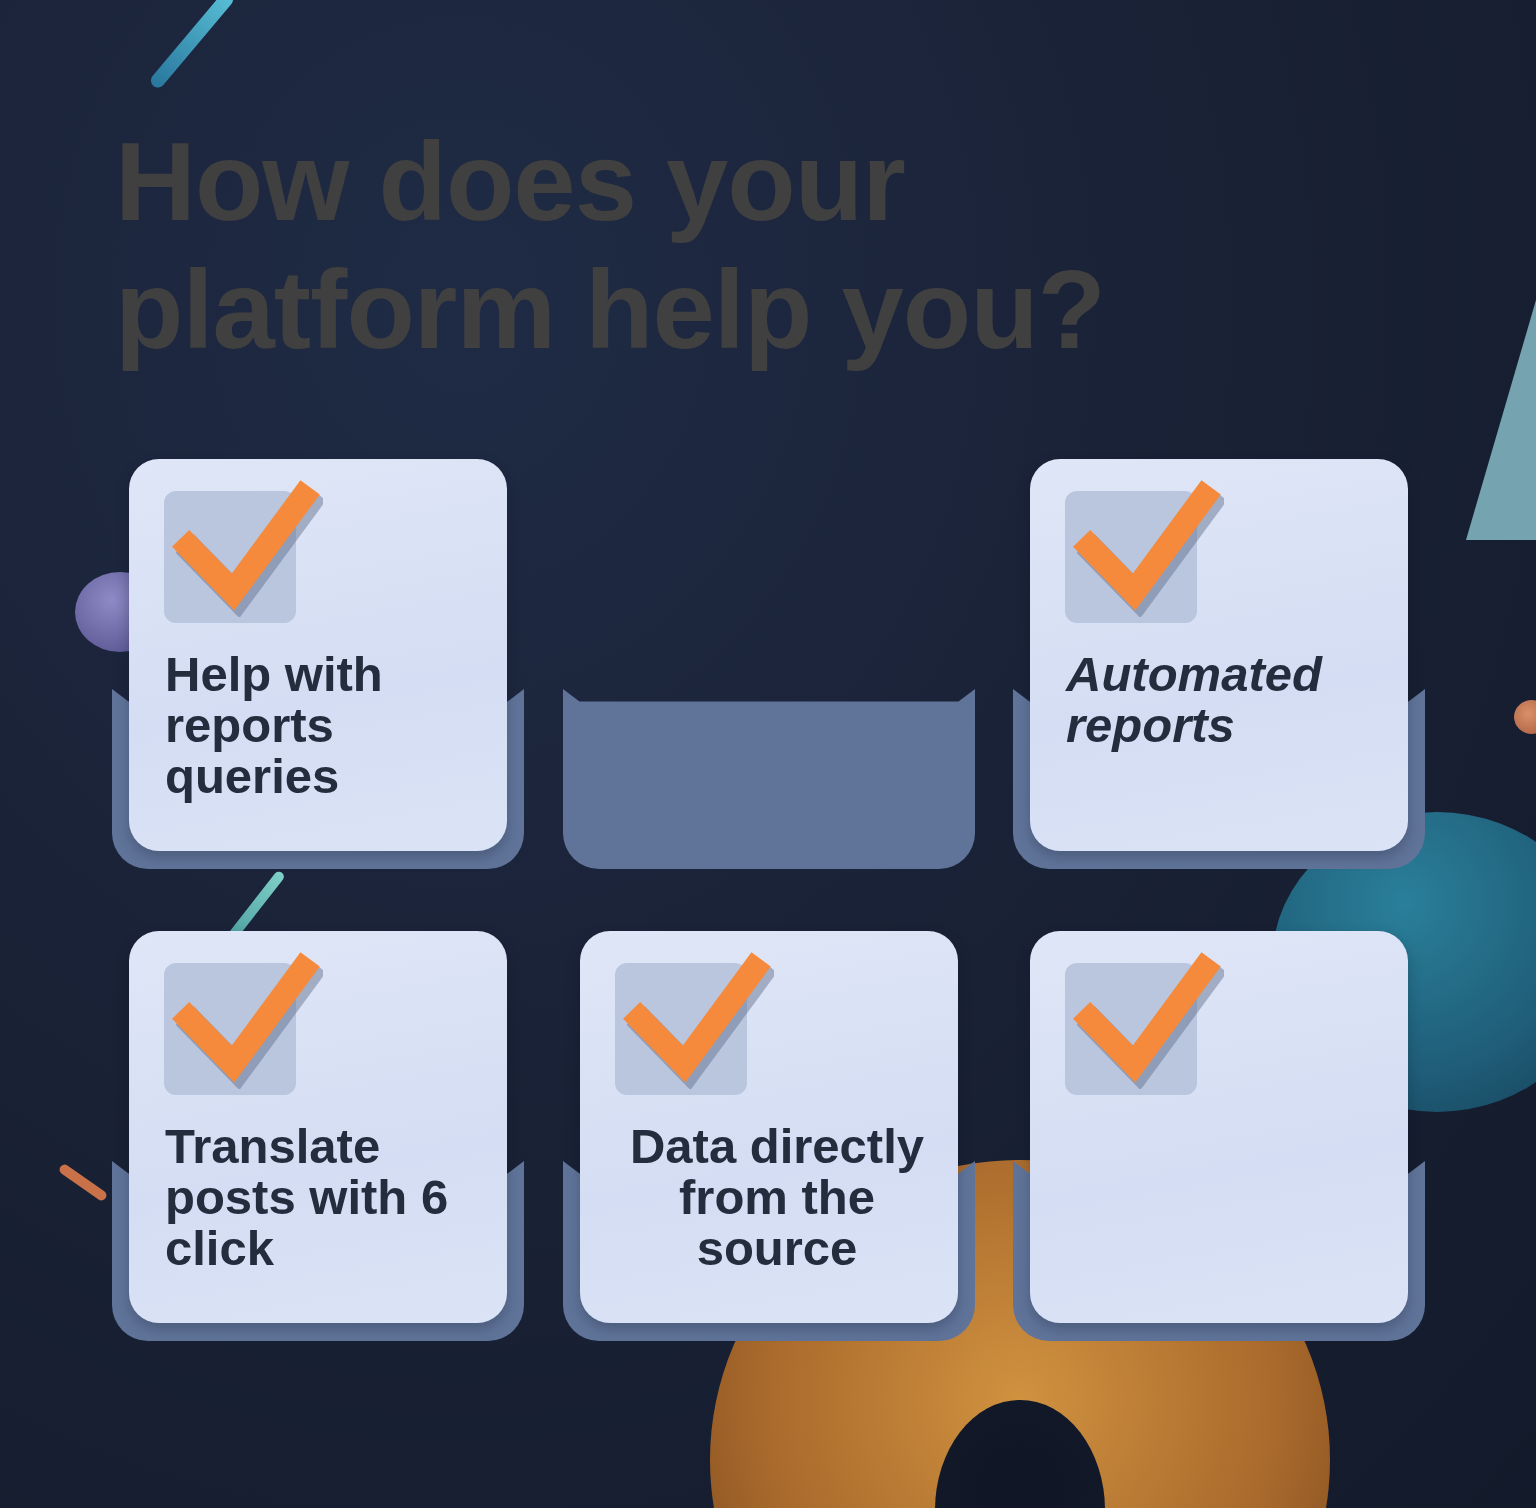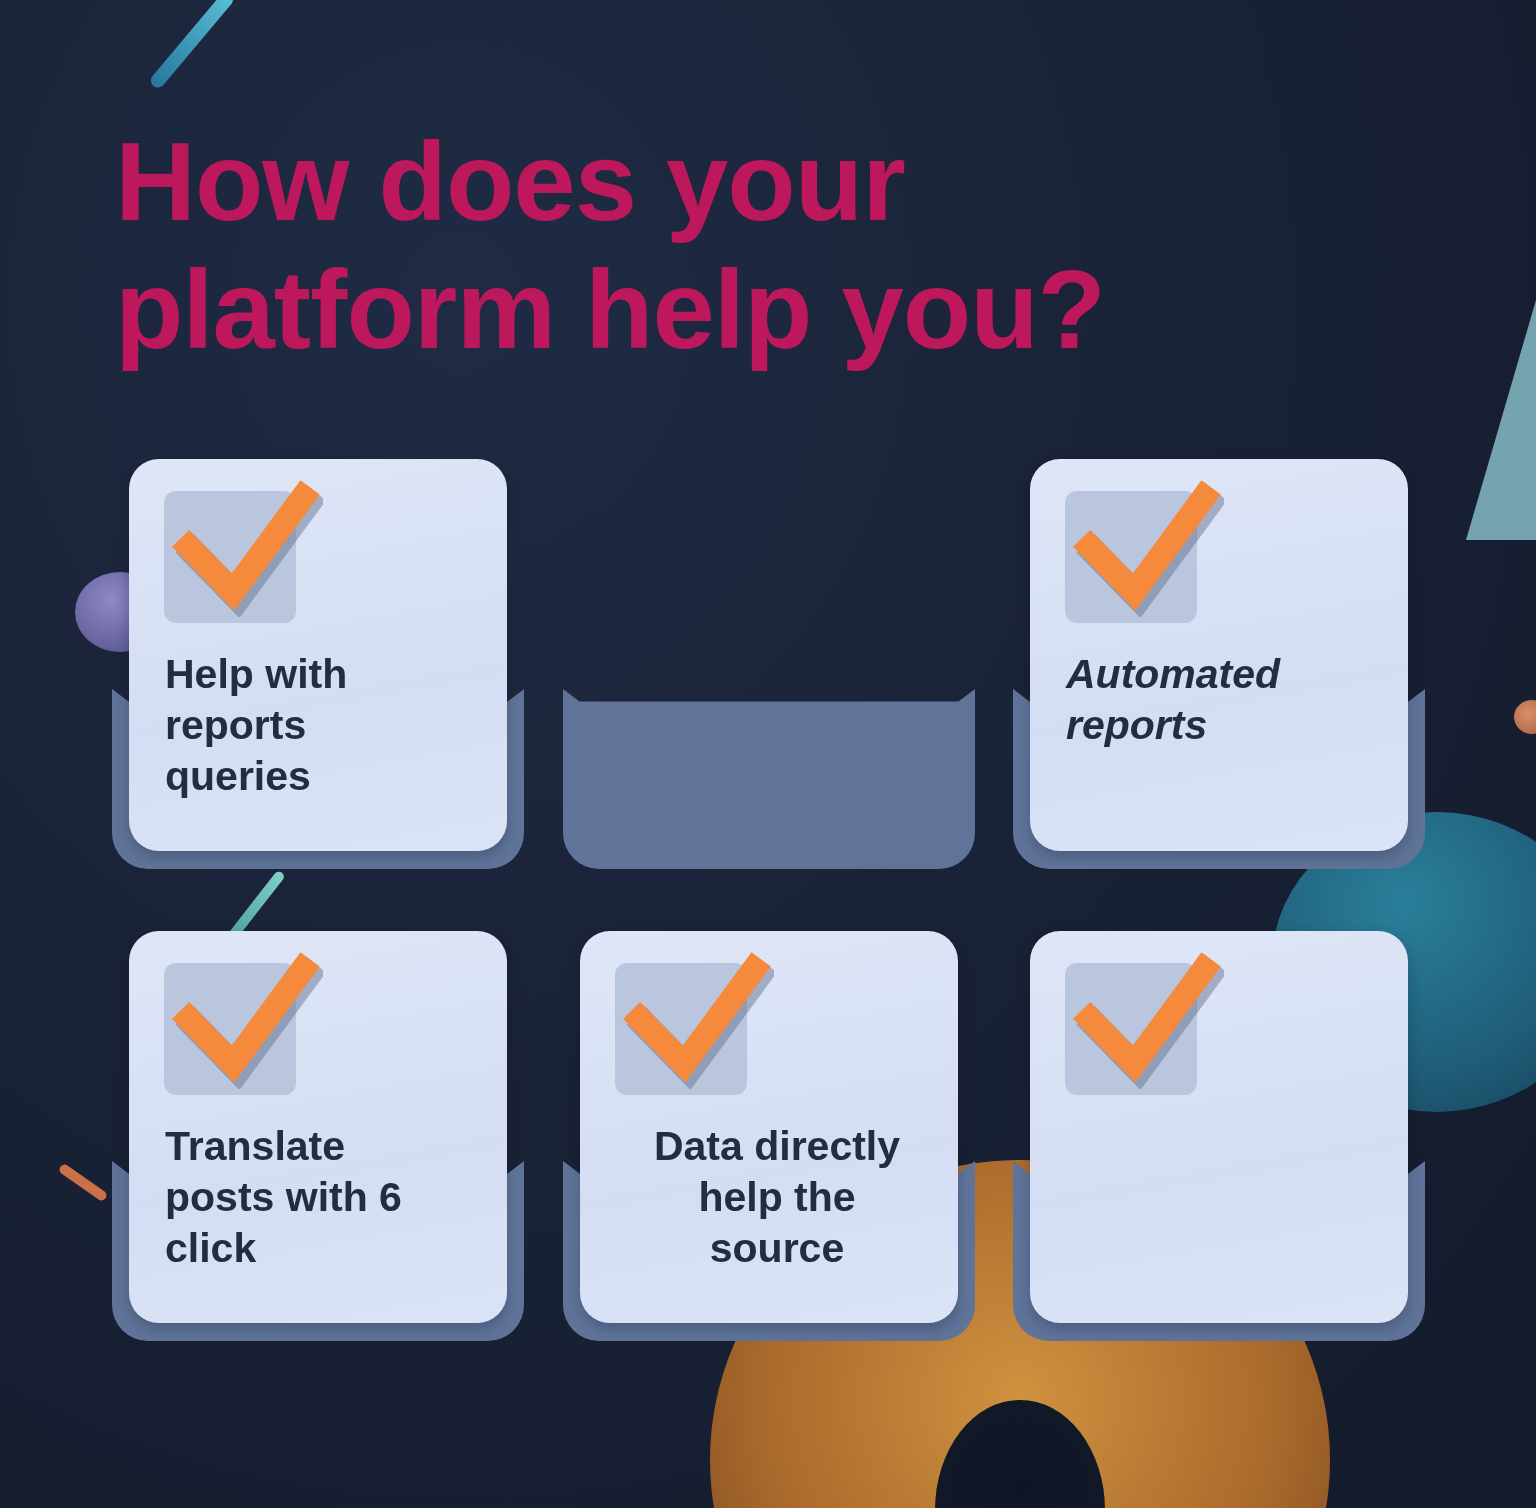--- a/index.html
+++ b/index.html
@@ -46,21 +46,21 @@
     left: 710px; top: 1160px; width: 620px; height: 600px; border-radius: 50%;
     background: radial-gradient(circle at 50% 40%, #d0923f 0%, #a8692c 55%, #6b3d17 100%);
   }
   .donut-hole {
     left: 935px; top: 1400px; width: 170px; height: 220px; border-radius: 50%;
     background: radial-gradient(circle at 50% 40%, #0f1524, #141b2c);
   }
 
   .headline {
     position: absolute; left: 115px; top: 118px;
-    color: #be185d; font-weight: 700; font-size: 112px; line-height: 128px;
+    color: #404040; font-weight: 700; font-size: 112px; line-height: 128px;
     letter-spacing: -1px; margin: 0;
   }
 
   .card-wrap { position: absolute; width: 412px; height: 410px; }
   .card-tray {
     position: absolute; left: 0; right: 0; top: 230px; bottom: 0;
     background: #60749a; border-radius: 0 0 36px 36px;
     clip-path: polygon(0 0, 4% 7%, 96% 7%, 100% 0, 100% 100%, 0 100%);
   }
   .card {
@@ -69,21 +69,21 @@
     border-radius: 30px;
     box-shadow: 0 6px 14px rgba(10,15,30,.25);
   }
   .check-box {
     position: absolute; left: 35px; top: 32px; width: 132px; height: 132px;
     background: #bac6de; border-radius: 12px;
   }
   .check-icon { position: absolute; left: 24px; top: 18px; width: 170px; height: 140px; }
   .card-text {
     position: absolute; left: 36px; top: 190px; right: 20px;
-    color: #232d3d; font-weight: 700; font-size: 41px; line-height: 51px;
+    color: #232d3d; font-weight: 700; font-size: 49px; line-height: 51px;
   }
 </style>
 </head>
 <body>
 
 <div class="deco streak-top"></div>
 <div class="deco cone"></div>
 <div class="deco ball-purple"></div>
 <div class="deco dot-orange"></div>
 <div class="deco teal-sphere"></div>
@@ -145,21 +145,21 @@
 
 <div class="card-wrap" style="left:563px; top:931px;text-align:center;">
   <div class="card-tray"></div>
   <div class="card">
     <div class="check-box"></div>
     <svg class="check-icon" viewBox="0 0 170 140">
       <polyline points="36,70 80,115 150,20" fill="none" stroke="#5a6a8a" stroke-opacity="0.45" stroke-width="26" stroke-linecap="square" transform="translate(5,6)"></polyline>
       <polyline points="36,70 80,115 150,20" fill="none" stroke="#f58a3c" stroke-width="24" stroke-linecap="square"></polyline>
     </svg>
     <div class="card-text">
-      <span>Data directly</span><br><span>help the</span><br><span>source</span>
+      <span>Data directly</span><br><span>from the</span><br><span>source</span>
     </div>
   </div>
 </div>
 
 <div class="card-wrap" style="left:1013px; top:931px;">
   <div class="card-tray"></div>
   <div class="card">
     <div class="check-box"></div>
     <svg class="check-icon" viewBox="0 0 170 140">
       <polyline points="36,70 80,115 150,20" fill="none" stroke="#5a6a8a" stroke-opacity="0.45" stroke-width="26" stroke-linecap="square" transform="translate(5,6)"></polyline>

